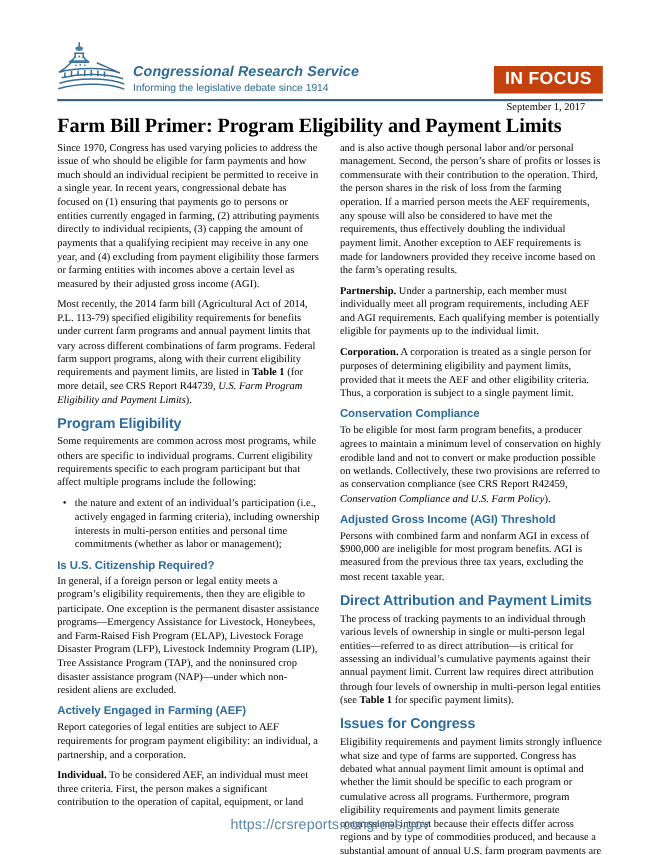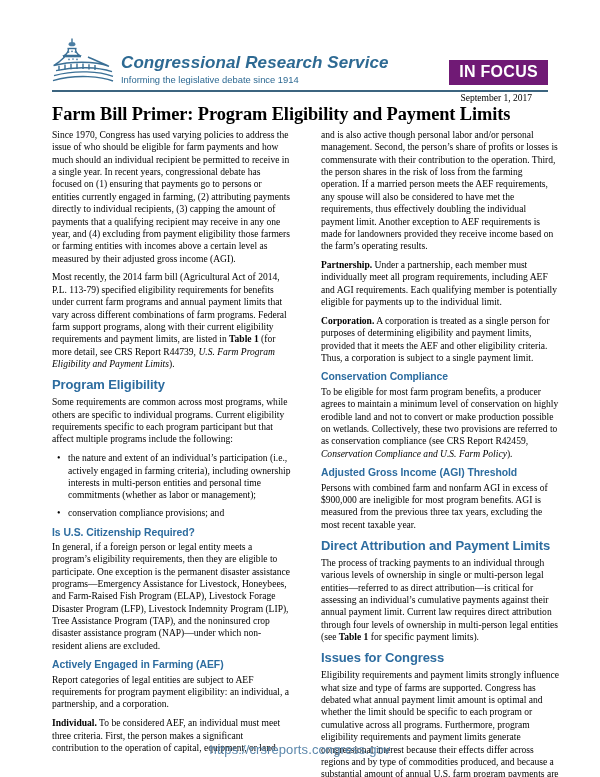--- a/index.html
+++ b/index.html
@@ -46,36 +46,36 @@
     flex: 0 0 auto;
     display: block;
   }
   .brand-text {
     padding-bottom: 2px;
   }
   .brand-name {
     font-family: "Liberation Sans", sans-serif;
     font-style: italic;
     font-weight: bold;
-    font-size: 17px;
+    font-size: 13px;
     letter-spacing: 0.1px;
     color: #2e6a93;
     line-height: 1.05;
     white-space: nowrap;
   }
   .brand-tagline {
     font-family: "Liberation Sans", sans-serif;
     font-size: 9.4px;
     color: #2e6a93;
     line-height: 1.3;
     margin-top: 2px;
     white-space: nowrap;
   }
   .infocus-badge {
-    background: #701a75;
+    background: #c2410c;
     color: #ffffff;
     font-family: "Liberation Sans", sans-serif;
     font-weight: bold;
     font-size: 16px;
     letter-spacing: 0.3px;
     padding: 4px 10px 5px 10px;
     line-height: 1;
     margin-bottom: 3px;
     white-space: nowrap;
   }
@@ -111,21 +111,21 @@
   }
 
   
   .columns {
     position: absolute;
     left: 52px;
     top: 129px;
     width: 496px;
     height: 600px;
     display: flex;
-    gap: 30px;
+    gap: 18px;
   }
   .col {
     width: 239px;
     flex: 0 0 239px;
   }
   p {
     margin: 0 0 6.5px 0;
     font-size: 9.55px;
     line-height: 1.295;
     text-align: left;
@@ -233,21 +233,20 @@
       <p>Since 1970, Congress has used varying policies to address the issue of who should be eligible for farm payments and how much should an individual recipient be permitted to receive in a single year. In recent years, congressional debate has focused on (1) ensuring that payments go to persons or entities currently engaged in farming, (2) attributing payments directly to individual recipients, (3) capping the amount of payments that a qualifying recipient may receive in any one year, and (4) excluding from payment eligibility those farmers or farming entities with incomes above a certain level as measured by their adjusted gross income (AGI).</p>
 
       <p><span>Most recently, the 2014 farm bill (Agricultural Act of 2014, P.L. 113-79) specified eligibility requirements for benefits under current farm programs and annual payment limits that vary across different combinations of farm programs. Federal farm support programs, along with their current eligibility requirements and payment limits, are listed in </span><b>Table 1</b><span> (for more detail, see CRS Report R44739, </span><i>U.S. Farm Program Eligibility and Payment Limits</i><span>).</span></p>
 
       <div class="h1">Program Eligibility</div>
 
       <p>Some requirements are common across most programs, while others are specific to individual programs. Current eligibility requirements specific to each program participant but that affect multiple programs include the following:</p>
 
       <ul>
         <li>the nature and extent of an individual’s participation (i.e., actively engaged in farming criteria), including ownership interests in multi-person entities and personal time commitments (whether as labor or management);</li>
-        <li>conservation compliance provisions; and</li>
       </ul>
 
       <div class="h2">Is U.S. Citizenship Required?</div>
       <p>In general, if a foreign person or legal entity meets a program’s eligibility requirements, then they are eligible to participate. One exception is the permanent disaster assistance programs—Emergency Assistance for Livestock, Honeybees, and Farm-Raised Fish Program (ELAP), Livestock Forage Disaster Program (LFP), Livestock Indemnity Program (LIP), Tree Assistance Program (TAP), and the noninsured crop disaster assistance program (NAP)—under which non-resident aliens are excluded.</p>
 
       <div class="h2">Actively Engaged in Farming (AEF)</div>
       <p>Report categories of legal entities are subject to AEF requirements for program payment eligibility: an individual, a partnership, and a corporation.</p>
 
       <p><b>Individual.</b><span> To be considered AEF, an individual must meet three criteria. First, the person makes a significant contribution to the operation of capital, equipment, or land</span></p>
 

